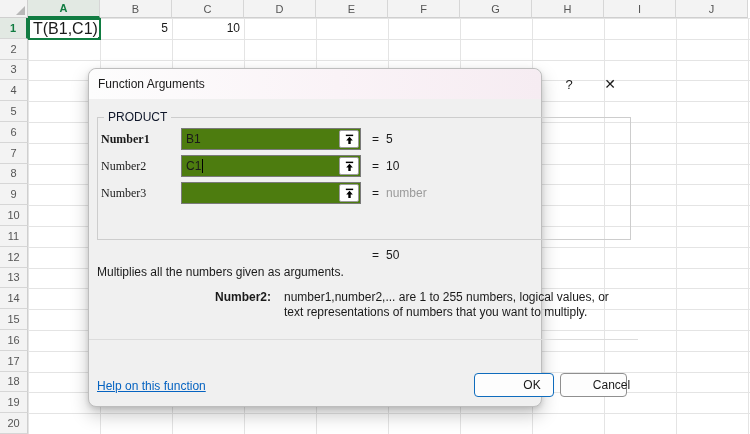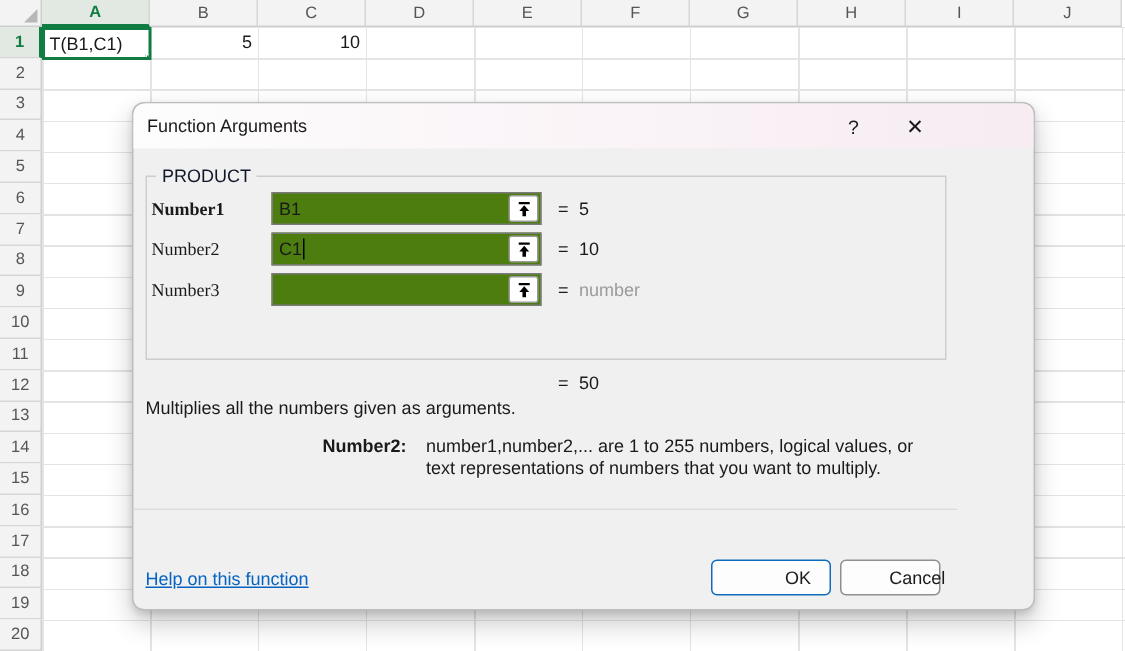--- a/index.html
+++ b/index.html
@@ -40,31 +40,31 @@
   .row-h.sel { background:#e2e9e3; color:#107c41; border-right:2px solid #107c41; font-weight:bold; }
 
   .cell { position:absolute; height:20.8px; font-size:12px; color:#1a1a1a; line-height:20px; }
   .cell.num { text-align:right; padding-right:4px; }
   #cell-b1 { left:100px; top:18px; width:72px; }
   #cell-c1 { left:172px; top:18px; width:72px; }
 
   .sel-cell {
     position:absolute; left:28px; top:18px; width:73px; height:22px;
     border:2px solid #107c41; background:#fff;
-    font-size:12px; line-height:18px; padding-left:3px; color:#1a1a1a;
+    font-size:16px; line-height:18px; padding-left:3px; color:#1a1a1a;
     white-space:nowrap; overflow:hidden;
   }
   .fill-handle {
     position:absolute; right:-3px; bottom:-3px; width:5px; height:5px;
     background:#107c41; border:1px solid #fff;
   }
 
   
   .dialog {
-    position:absolute; left:88px; top:68px; width:602px; height:339px;
+    position:absolute; left:88px; top:68px; width:454px; height:339px;
     background:#f0f0f0; border:1px solid #bdbdbd; border-radius:8px;
     box-shadow:0 8px 18px rgba(0,0,0,.22), 0 2px 5px rgba(0,0,0,.12);
     font-size:12px; color:#1a1a1a;
   }
   .titlebar {
     position:absolute; left:0; top:0; width:100%; height:30px;
     background:linear-gradient(to right, #fdfdfd 0%, #faf3f7 55%, #f6ecf2 100%);
     border-radius:8px 8px 0 0;
     display:flex; align-items:center;
   }

